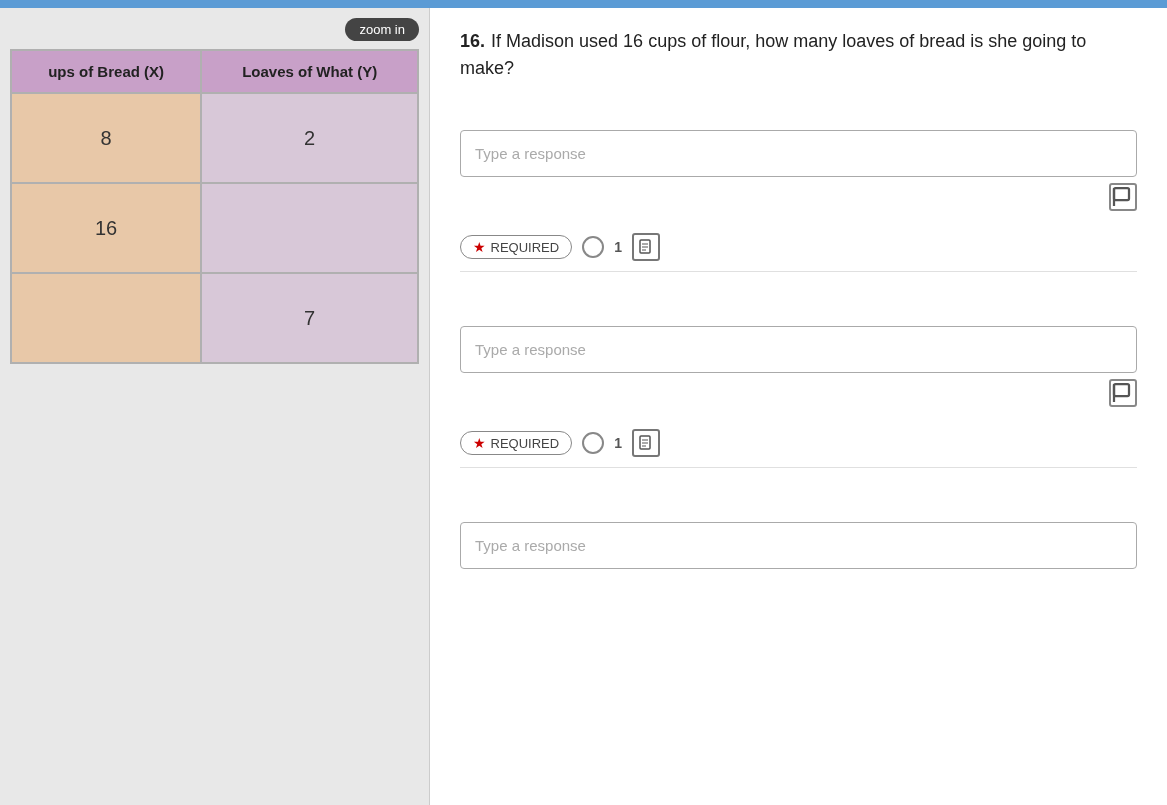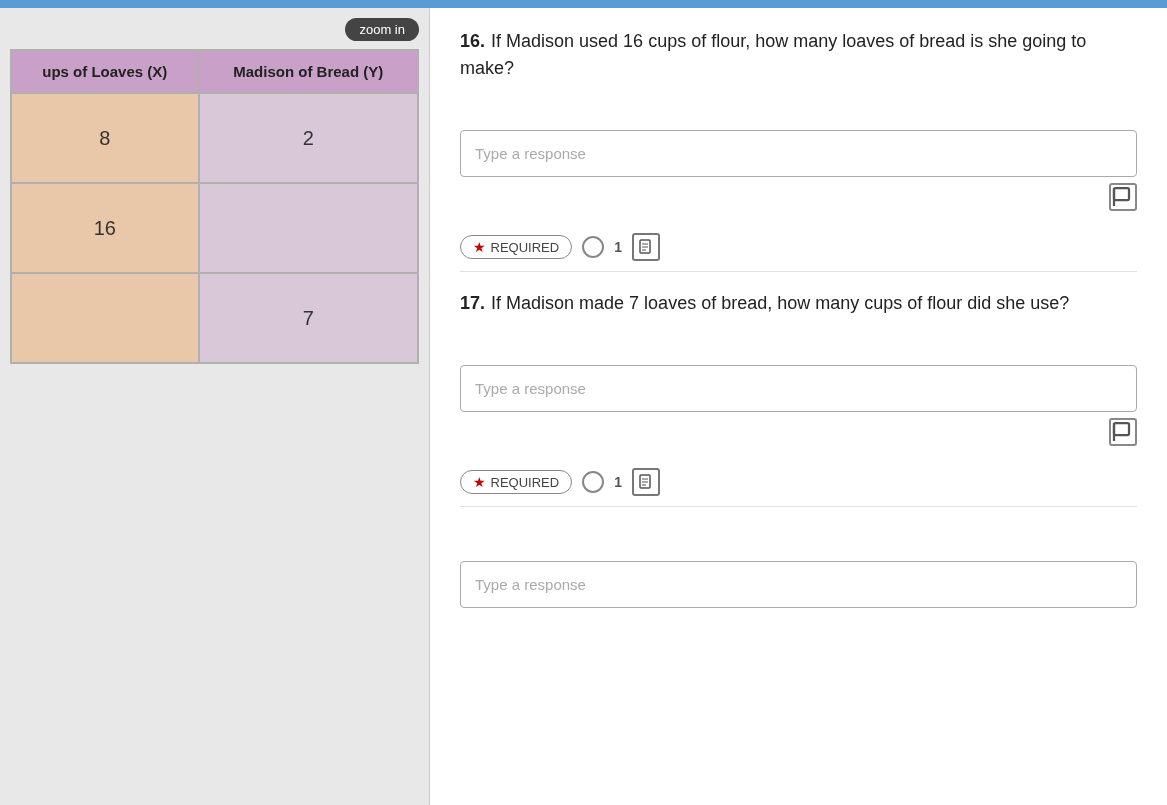--- a/index.html
+++ b/index.html
@@ -198,22 +198,22 @@
 <div class="main-content">
 
   <div class="left-panel">
     <div class="zoom-btn-row">
       <button class="zoom-btn">zoom in</button>
     </div>
     <div class="table-container">
       <table class="data-table">
         <thead>
           <tr>
-            <th>ups of Loaves (X)</th>
-            <th>Madison of Bread (Y)</th>
+            <th>ups of Bread (X)</th>
+            <th>Loaves of What (Y)</th>
           </tr>
         </thead>
         <tbody>
           <tr>
             <td class="col-x">8</td>
             <td class="col-y">2</td>
           </tr>
           <tr>
             <td class="col-x">16</td>
             <td class="col-y"></td>
@@ -259,23 +259,20 @@
         <svg viewBox="0 0 16 16" fill="none" xmlns="http://www.w3.org/2000/svg">
           <rect x="2" y="1" width="10" height="13" rx="1" stroke="#555" stroke-width="1.5" fill="none"></rect>
           <line x1="4" y1="5" x2="10" y2="5" stroke="#555" stroke-width="1"></line>
           <line x1="4" y1="8" x2="10" y2="8" stroke="#555" stroke-width="1"></line>
           <line x1="4" y1="11" x2="8" y2="11" stroke="#555" stroke-width="1"></line>
         </svg>
       </div>
     </div>
 
     <div class="question-block">
-      <div class="question-text">
-        <span class="question-number">17.</span><span>If Madison made 7 loaves of bread, how many cups of flour did she use?</span>
-      </div>
       <div class="input-row">
         <div class="input-wrapper">
           <input class="response-input" type="text" placeholder="Type a response" style="">
         </div>
       </div>
       <div class="corner-flag">
         <div class="corner-flag-box">
           <svg viewBox="0 0 16 16" fill="none" xmlns="http://www.w3.org/2000/svg">
             <rect x="2" y="2" width="10" height="8" rx="1" stroke="#555" stroke-width="1.5" fill="none"></rect>
             <line x1="2" y1="2" x2="2" y2="14" stroke="#555" stroke-width="1.5"></line>

